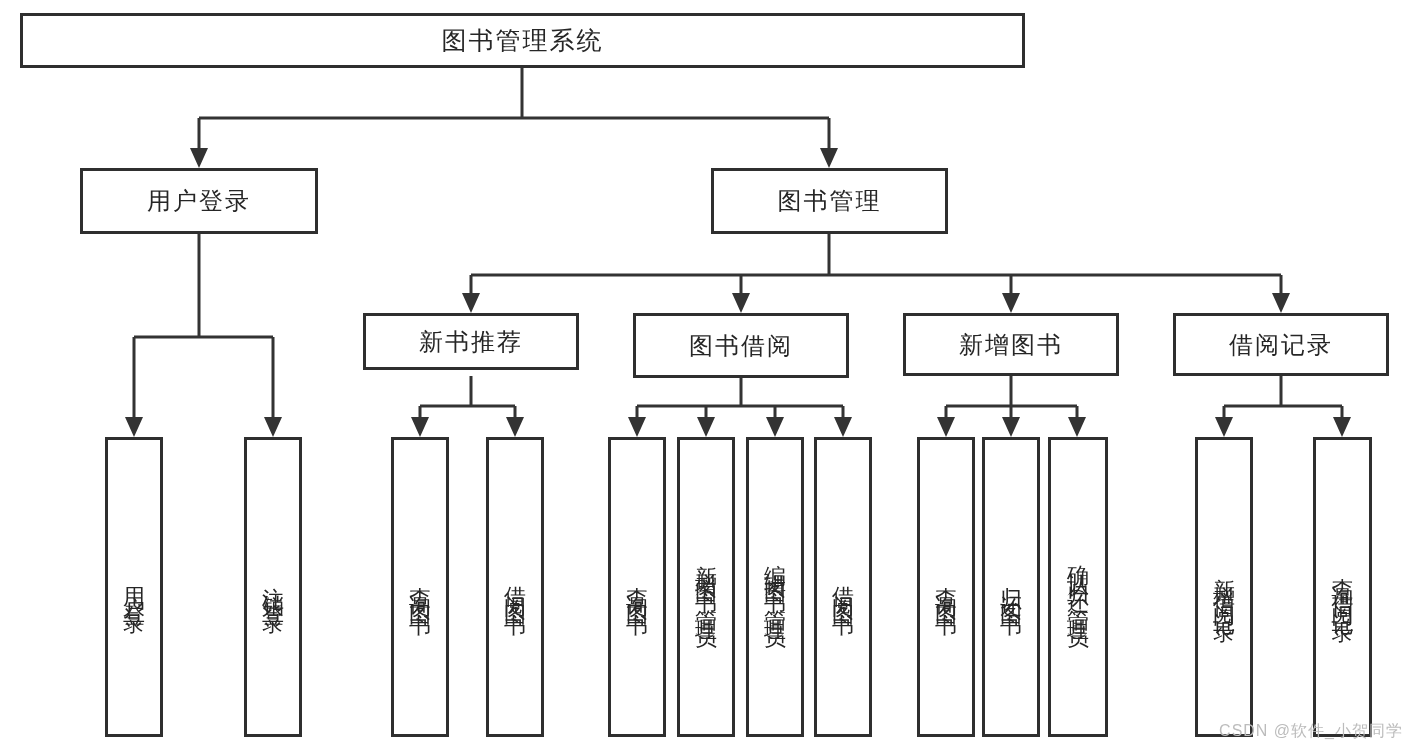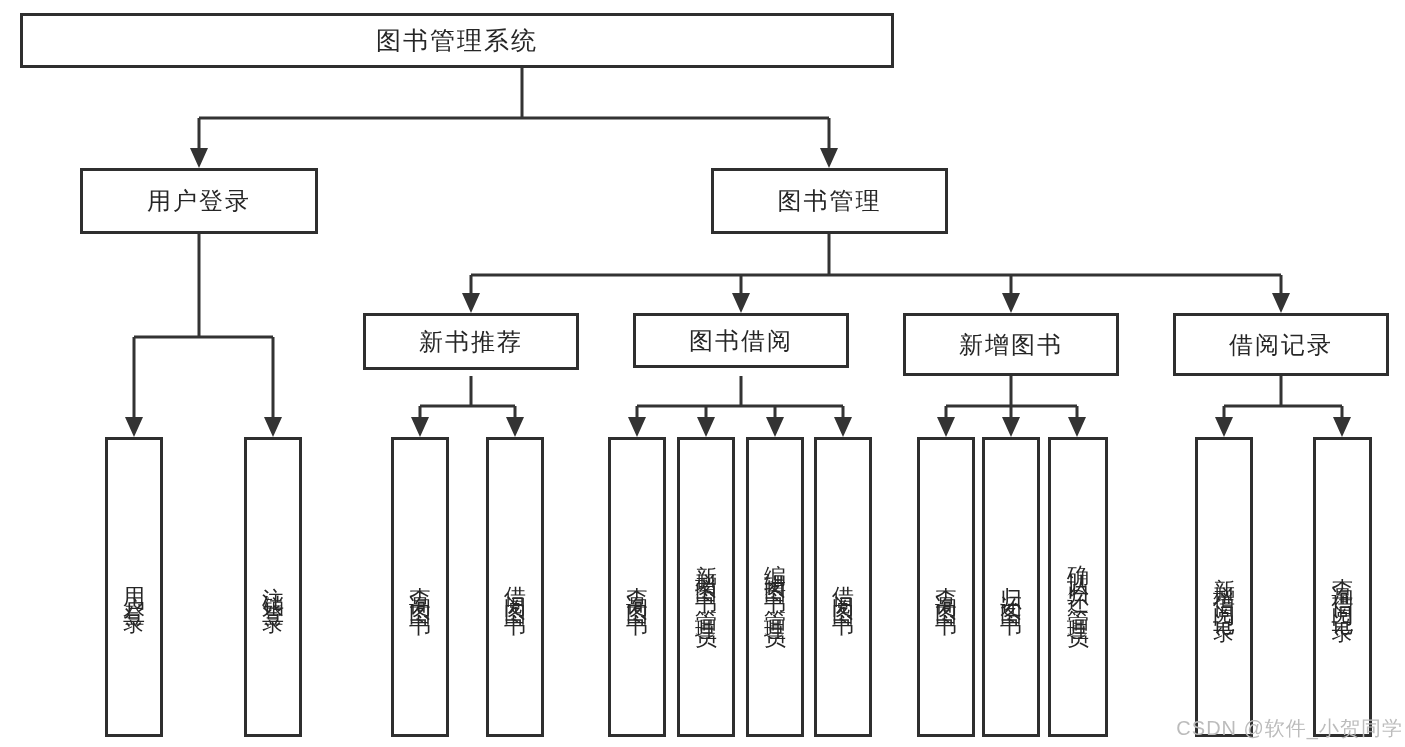--- a/index.html
+++ b/index.html
@@ -48,21 +48,21 @@
     writing-mode:vertical-rl;
     text-orientation:mixed;
     font-size:22px;
     letter-spacing:9px;
     line-height:1;
   }
   .watermark{
     position:absolute;
     right:2px;
     bottom:5px;
-    font-size:20px;
+    font-size:16px;
     letter-spacing:1px;
     color:var(--watermark);
     white-space:nowrap;
     margin-top:35px;
   }
 </style>
 </head>
 <body>
 
 <div class="canvas">
@@ -95,27 +95,27 @@
       M697 417 L715 417 L706 437 Z
       M766 417 L784 417 L775 437 Z
       M834 417 L852 417 L843 437 Z
       M937 417 L955 417 L946 437 Z
       M1002 417 L1020 417 L1011 437 Z
       M1068 417 L1086 417 L1077 437 Z
       M1215 417 L1233 417 L1224 437 Z
       M1333 417 L1351 417 L1342 437 Z"></path>
   </svg>
 
-  <div class="node hbox rootbox" style="left:20px;top:13px;width:874px;height:55px;text-align:right;">图书管理系统</div>
+  <div class="node hbox rootbox" style="left:20px;top:13px;width:1005px;height:55px;text-align:right;">图书管理系统</div>
 
   <div class="node hbox" style="left:80px;top:168px;width:238px;height:66px;">用户登录</div>
   <div class="node hbox" style="left:711px;top:168px;width:237px;height:66px;font-family:Liberation Serif, serif;">图书管理</div>
 
   <div class="node hbox" style="left:363px;top:313px;width:216px;height:57px;">新书推荐</div>
-  <div class="node hbox" style="left:633px;top:313px;width:216px;height:55px;">图书借阅</div>
+  <div class="node hbox" style="left:633px;top:313px;width:216px;height:65px;">图书借阅</div>
   <div class="node hbox" style="left:903px;top:313px;width:216px;height:63px;">新增图书</div>
   <div class="node hbox" style="left:1173px;top:313px;width:216px;height:63px;">借阅记录</div>
 
   <div class="node vbox" style="left:105px;top:437px;width:58px;height:300px;">用户登录</div>
   <div class="node vbox" style="left:244px;top:437px;width:58px;height:300px;">注销登录</div>
 
   <div class="node vbox" style="left:391px;top:437px;width:58px;height:300px;">查询图书</div>
   <div class="node vbox" style="left:486px;top:437px;width:58px;height:300px;">借阅图书</div>
 
   <div class="node vbox" style="left:608px;top:437px;width:58px;height:300px;">查询图书</div>

